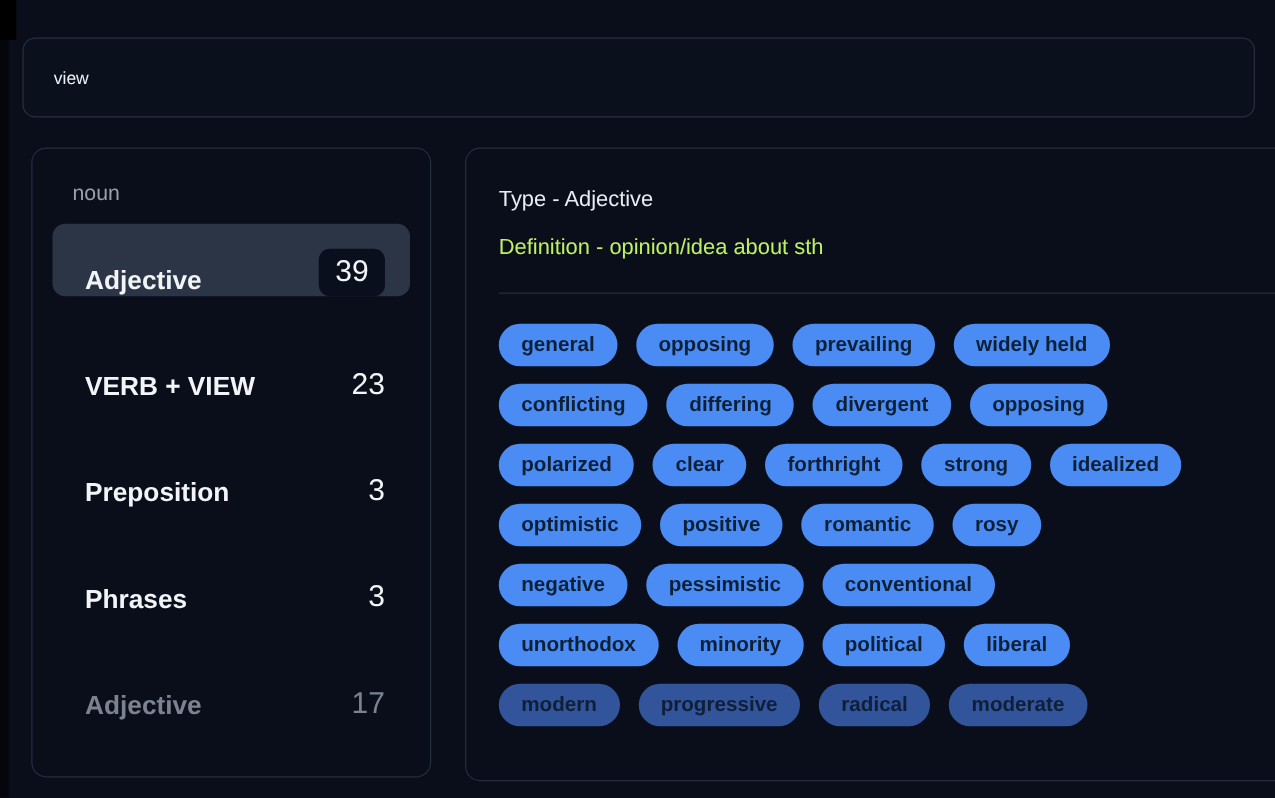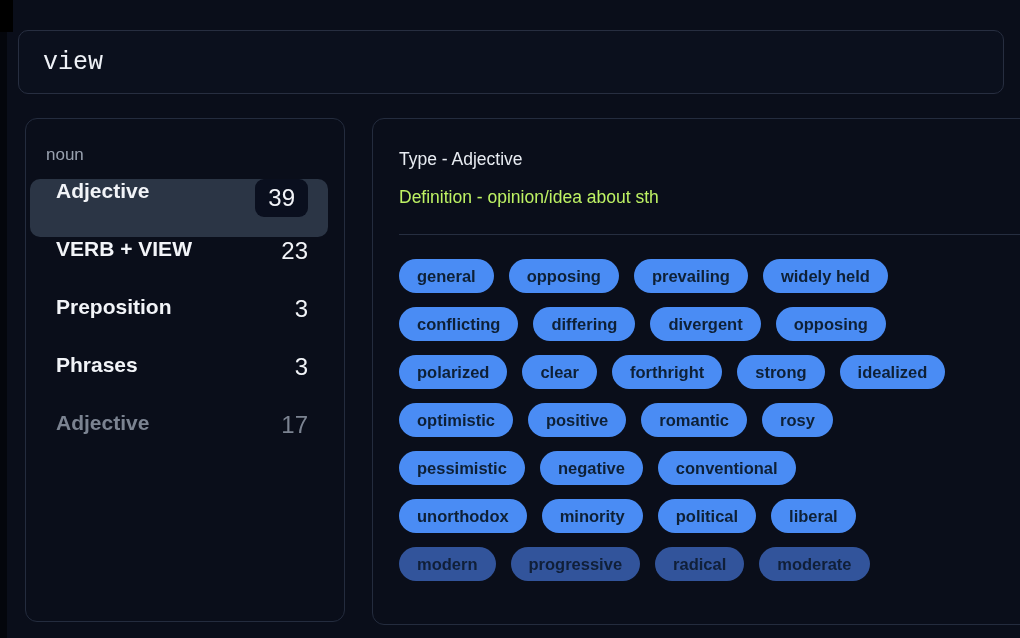--- a/index.html
+++ b/index.html
@@ -30,40 +30,41 @@
   
   .search-bar {
     position: absolute; left: 18px; top: 30px; width: 986px; height: 64px;
     border: 1.5px solid #272e40; border-radius: 10px;
     background: #0b101d;
     display: flex; align-items: center;
   }
   .search-bar input {
     width: 100%; height: 100%;
     background: transparent; border: none; outline: none;
-    color: #eef1f6; font-size: 25px;
-    font-family: Liberation Mono, monospace;
+    color: #eef1f6; font-size: 14px;
+    font-family: Liberation Sans, sans-serif;
     padding: 0 24px;
   }
   
   .sidebar {
     position: absolute; left: 25px; top: 118px; width: 320px; height: 504px;
     border: 1px solid var(--border); border-radius: 12px;
-    padding: 26px 16px 16px 4px;
+    padding: 26px 16px 16px 16px;
     background: #0a0e1a;
     overflow: hidden;
   }
   .group-label {
     color: #99a1af; font-size: 17px;
     margin: 0 0 14px 16px;
   }
   .side-item {
     height: 58px;
-    display: flex; align-items: flex-start; justify-content: space-between;
+    display: flex; align-items: flex-end; justify-content: space-between;
     padding: 0 20px 0 26px;
+    margin-bottom: 27px;
     border-radius: 10px;
     cursor: pointer;
   }
   .side-item.selected { background: var(--selected-row); }
   .side-label { font-size: 21px; font-weight: bold; color: #f2f4f8; }
   .side-count { font-size: 24px; font-weight: normal; color: #f2f4f8; }
   .side-count.badge {
     background: var(--badge-bg);
     border-radius: 9px;
     padding: 5px 13px;
@@ -165,22 +166,22 @@
           <button class="pill">strong</button>
           <button class="pill">idealized</button>
         </div>
         <div class="pill-row">
           <button class="pill">optimistic</button>
           <button class="pill">positive</button>
           <button class="pill">romantic</button>
           <button class="pill">rosy</button>
         </div>
         <div class="pill-row">
+          <button class="pill">negative</button>
           <button class="pill">pessimistic</button>
-          <button class="pill">negative</button>
           <button class="pill">conventional</button>
         </div>
         <div class="pill-row">
           <button class="pill">unorthodox</button>
           <button class="pill">minority</button>
           <button class="pill">political</button>
           <button class="pill">liberal</button>
         </div>
         <div class="pill-row">
           <button class="pill dimmed">modern</button>

